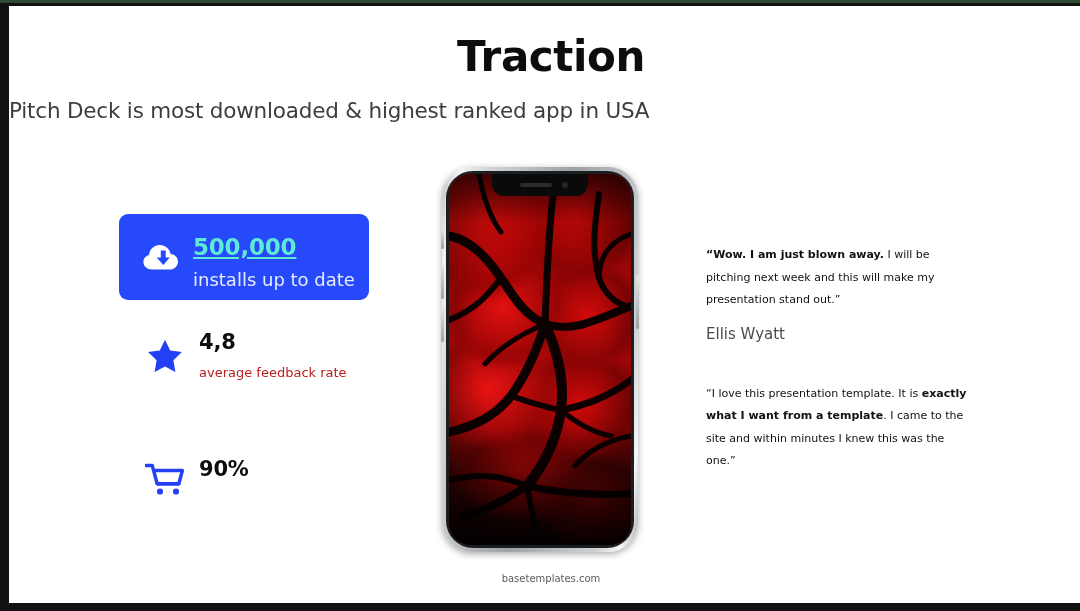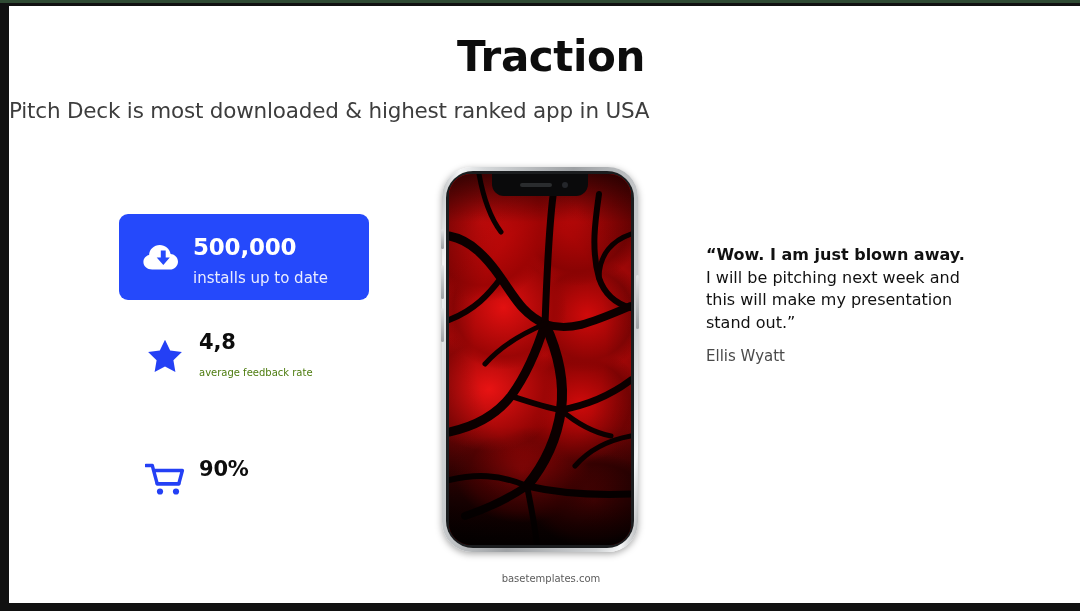--- a/index.html
+++ b/index.html
@@ -89,28 +89,29 @@
     top: 28px;
     width: 36px;
     height: 30px;
   }
   .stat-card .value {
     position: absolute;
     left: 74px;
     top: 20px;
     font-size: 23px;
     font-weight: bold;
-    color: #ffffff;
+    color: #5eead4;
     letter-spacing: -0.2px;
+    text-decoration: underline;
   }
   .stat-card .label {
     position: absolute;
     left: 74px;
     top: 55px;
-    font-size: 15px;
+    font-size: 18px;
     color: #e9ecff;
   }
 
   .stat-row {
     position: relative;
     margin-top: 30px;
     height: 80px;
   }
   .stat-row .icon-wrap {
     position: absolute;
@@ -125,22 +126,22 @@
     top: 0px;
     font-size: 21px;
     font-weight: bold;
     color: #0d0d0d;
     letter-spacing: -0.2px;
   }
   .stat-row .label {
     position: absolute;
     left: 80px;
     top: 32px;
-    font-size: 10px;
-    color: #4d7c0f;
+    font-size: 13px;
+    color: #b91c1c;
     line-height: 21px;
     width: 210px;
   }
   .stat-row.cart { margin-top: 47px; }
   .stat-row.cart .icon-wrap { top: 6px; left: 26px; width: 40px; height: 34px; }
 
   
   .phone {
     position: absolute;
     left: 433px;
@@ -248,21 +249,21 @@
   }
 
   
   .quotes {
     position: absolute;
     left: 697px;
     top: 238px;
     width: 262px;
   }
   .quote-text {
-    font-size: 16px;
+    font-size: 11px;
     line-height: 22.5px;
     color: #111111;
   }
   .quote-text b { font-weight: bold; }
   .quote-author {
     margin-top: 13px;
     text-align: left;
     font-size: 15px;
     color: #4a4a4a;
   }
@@ -358,17 +359,18 @@
     <div class="footer">basetemplates.com</div>
 
     <div class="quotes">
 
       <div class="quote-block first">
         <div class="quote-text"><b><span>“</span><span>Wow. I am just blown away.</span></b><span> I will be pitching next week and this will make my presentation stand out.”</span></div>
         <div class="quote-author">Ellis Wyatt</div>
       </div>
 
       <div class="quote-block second">
+        <div class="quote-text"><span>“</span><span>I love this presentation template. It is </span><b>exactly what I want from a template</b><span>. I came to the site and within minutes I knew this was the one.”</span></div>
       </div>
     </div>
 
   </div>
 </div>
 
 </body></html>

